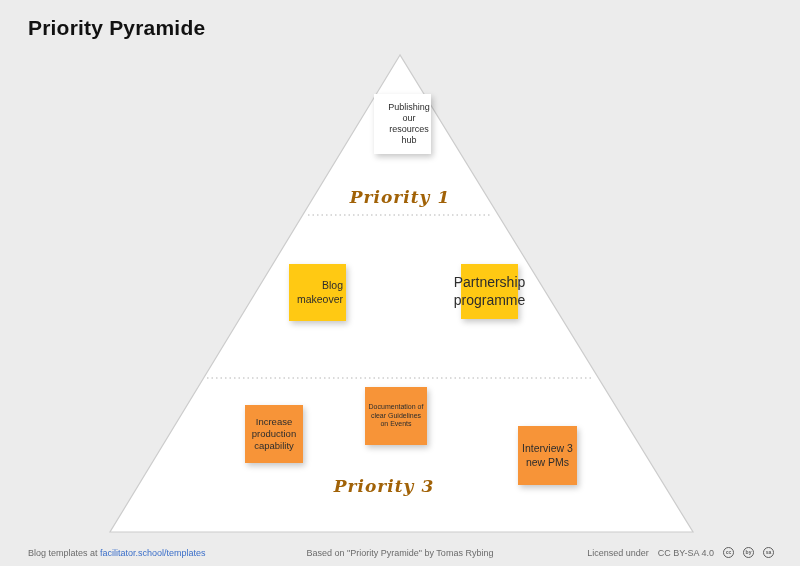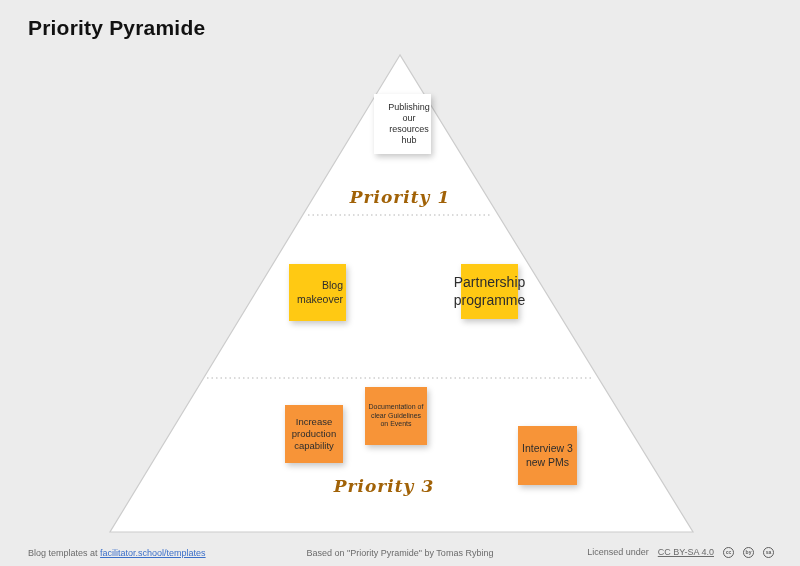--- a/index.html
+++ b/index.html
@@ -65,22 +65,22 @@
   .footer {
     position: absolute;
     left: 0;
     bottom: 8px;
     width: 100%;
     font-size: 9px;
     color: #6b6b6b;
   }
   .footer-left  { position: absolute; left: 28px;  bottom: 0; white-space: nowrap; }
   .footer-center{ position: absolute; left: 0; right: 0; bottom: 0; text-align: center; }
-  .footer-right { position: absolute; right: 26px; bottom: 0; white-space: nowrap; display: flex; gap: 9px; }
-  .footer a { text-decoration: underline; cursor: pointer; }
+  .footer-right { position: absolute; right: 26px; bottom: 0; white-space: nowrap; display: flex; align-items: center; gap: 9px; }
+  .footer a { cursor: pointer; }
   .link-blue { color: #3b6fc9; }
   .link-gray { color: #6b6b6b; }
   .cc-badge {
     display: inline-flex;
     align-items: center;
     justify-content: center;
     width: 11px; height: 11px;
     border: 1px solid #5f5f5f;
     border-radius: 50%;
     font-size: 5px;
@@ -102,21 +102,21 @@
     <line x1="308" y1="215" x2="492" y2="215" stroke="#b5b5b5" stroke-width="1" stroke-dasharray="1.5 3"></line>
     <line x1="207" y1="378" x2="593" y2="378" stroke="#b5b5b5" stroke-width="1" stroke-dasharray="1.5 3"></line>
   </svg>
 
   <div class="note note-1" style="background: #ffffff; padding-left: 16px;">Publishing our resources hub</div>
   <div class="priority-label priority-1">Priority 1</div>
 
   <div class="note note-2" style="background: rgb(255, 201, 19);">Blog makeover</div>
   <div class="note note-3" style="background: rgb(255, 201, 19);">Partnership programme</div>
 
-  <div class="note note-4" style="background: rgb(247, 148, 56); margin-left: 40px;">Increase production capability</div>
+  <div class="note note-4" style="background: rgb(247, 148, 56);">Increase production capability</div>
   <div class="note note-5" style="background: rgb(247, 148, 56);">Documentation of clear Guidelines on Events</div>
   <div class="priority-label priority-3">Priority 3</div>
   <div class="note note-6" style="background: rgb(247, 148, 56);">Interview 3 new PMs</div>
 
   <div class="footer">
     <div class="footer-left">
       <span>Blog templates at </span><a class="link-blue">facilitator.school/templates</a>
     </div>
     <div class="footer-center">Based on "Priority Pyramide" by Tomas Rybing</div>
     <div class="footer-right">

